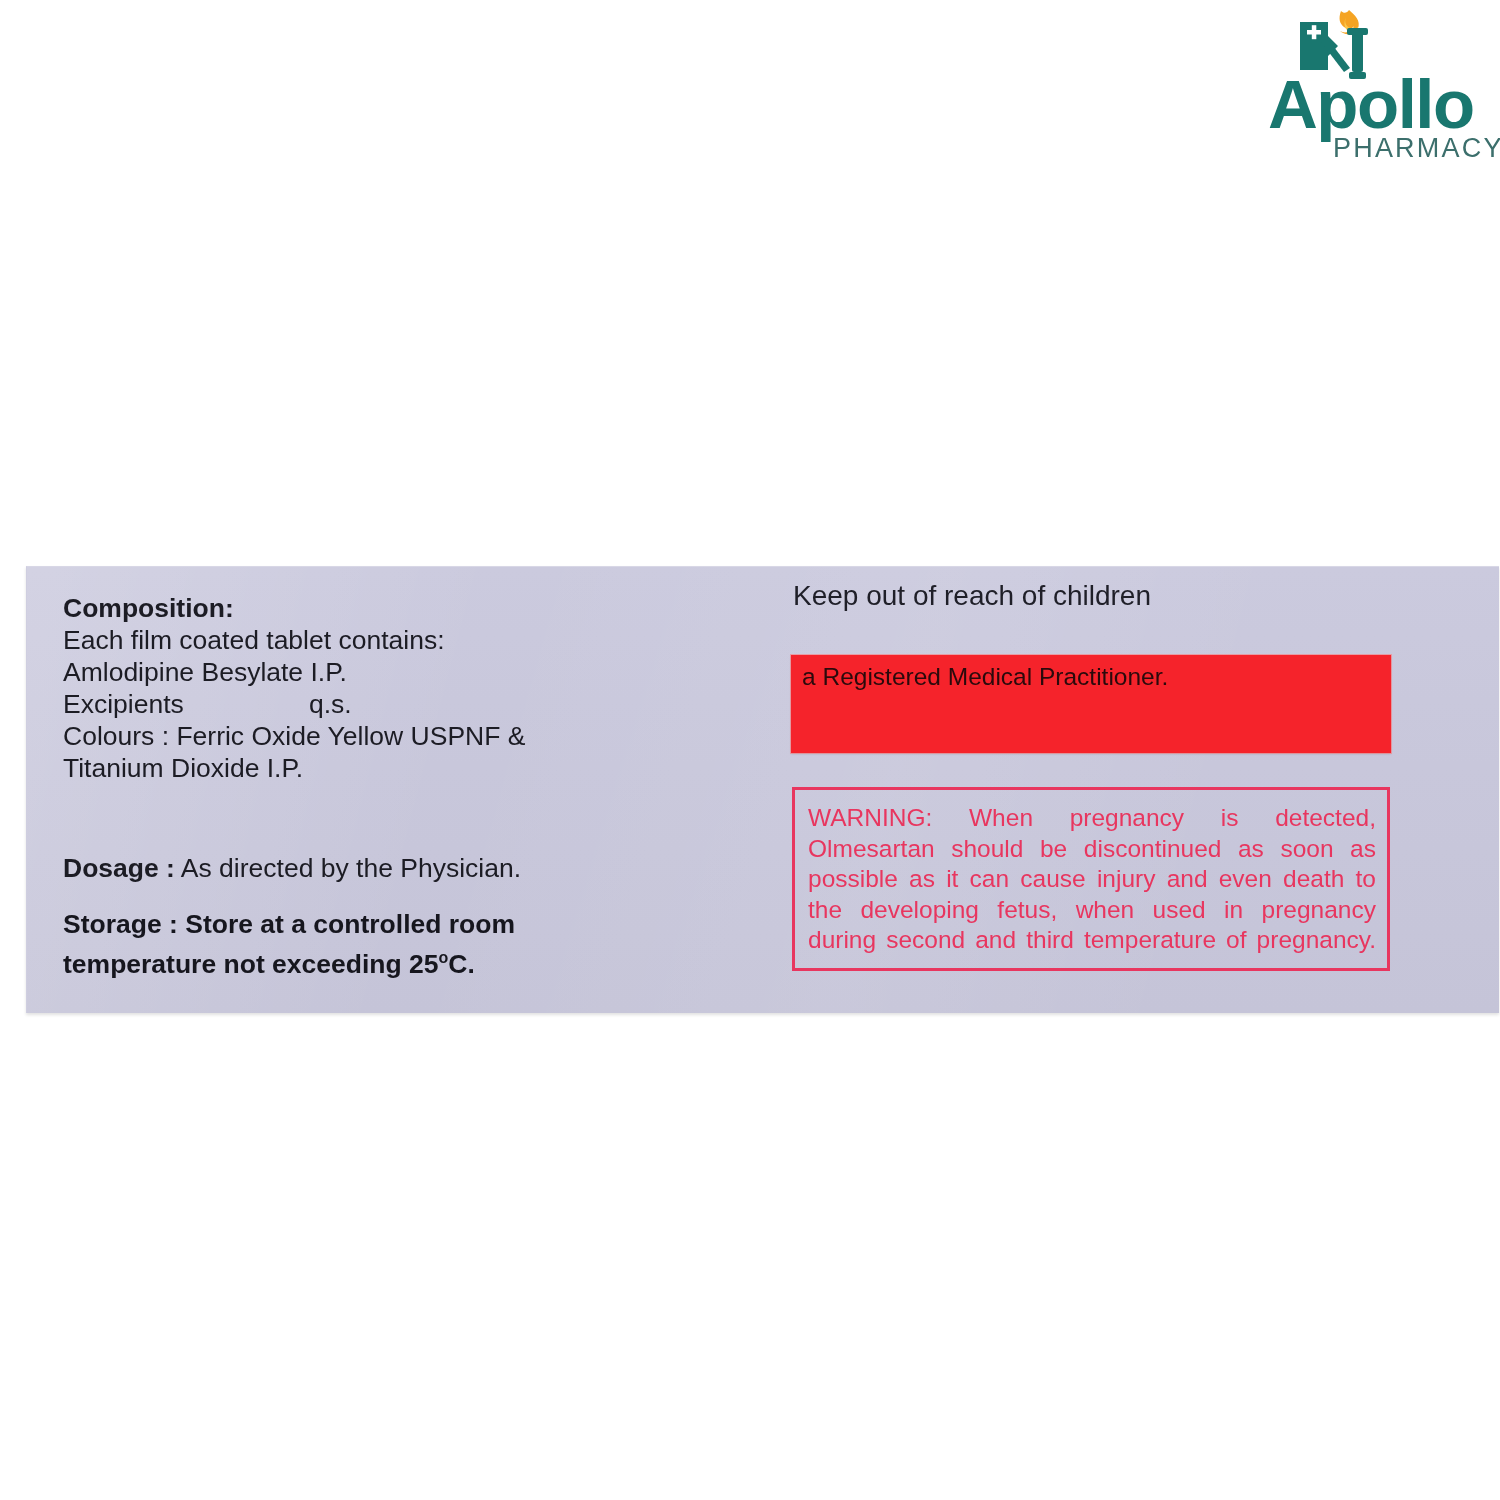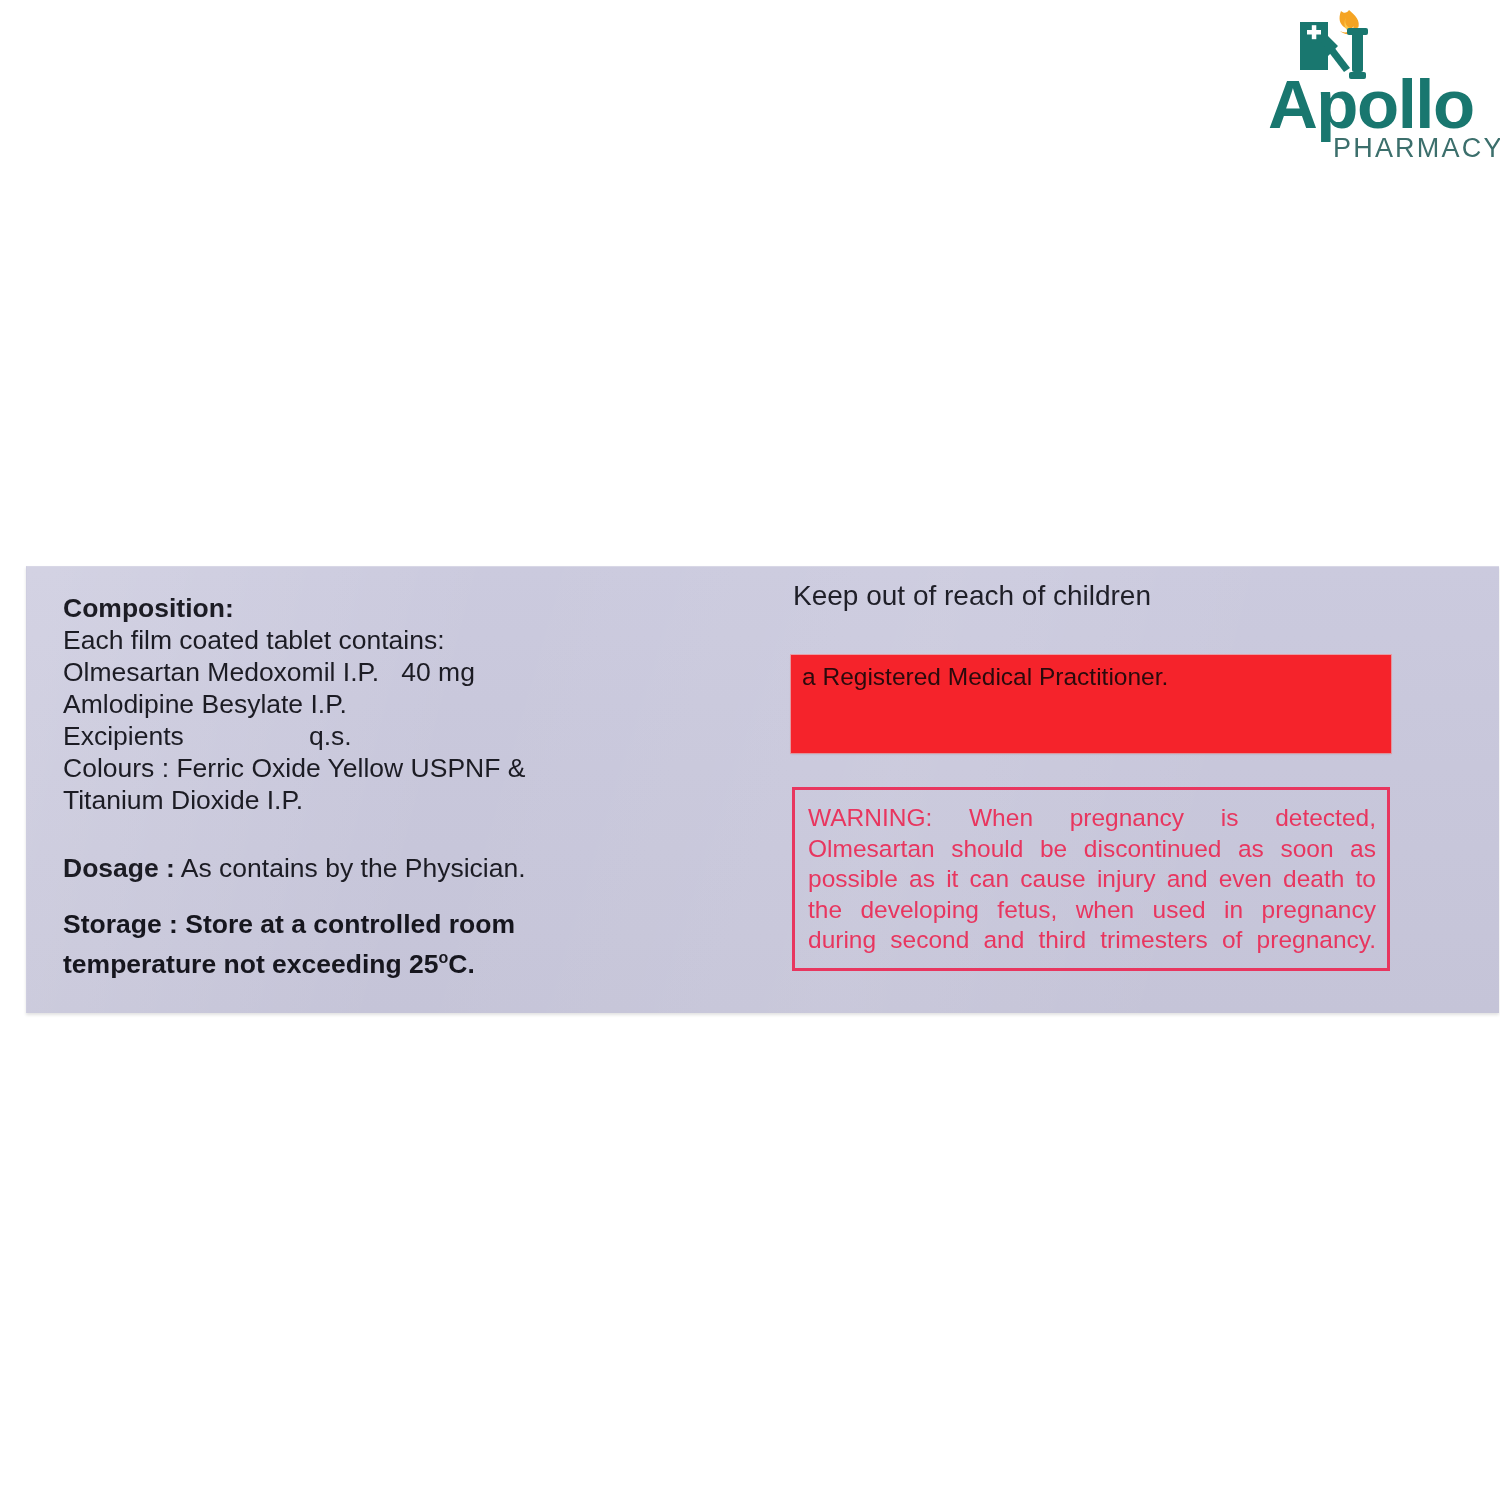--- a/index.html
+++ b/index.html
@@ -192,36 +192,35 @@
   <div id="logo-wordmark">Apollo</div>
   <div id="logo-subword">PHARMACY</div>
 </div>
 
 <div id="carton-panel">
   <div id="panel-sheen"></div>
 
   <div id="composition-block">
     <span class="comp-line comp-heading">Composition:</span>
     <span class="comp-line">Each film coated tablet contains:</span>
-    <span class="comp-line"><span>Olmesartan Medoxomil I.P.</span><span>&nbsp;&nbsp; </span><span>40 mg</span></span>
     <span class="comp-line"><span>Amlodipine Besylate I.P.</span></span>
     <span class="comp-line"><span>Excipients</span><span>&nbsp;&nbsp;&nbsp;&nbsp;&nbsp;&nbsp;&nbsp;&nbsp;&nbsp;&nbsp;&nbsp;&nbsp;&nbsp;&nbsp;&nbsp;&nbsp; </span><span>q.s.</span></span>
     <span class="comp-line">Colours : Ferric Oxide Yellow USPNF &amp;</span>
     <span class="comp-line">Titanium Dioxide I.P.</span>
   </div>
 
-  <div id="dosage-line"><span class="lbl-bold">Dosage :</span><span> </span><span>As contains by the Physician.</span></div>
+  <div id="dosage-line"><span class="lbl-bold">Dosage :</span><span> </span><span>As directed by the Physician.</span></div>
 
   <div id="storage-block"><span>Storage :</span><span> </span><span>Store at a controlled room</span><br><span>temperature not exceeding 25</span><span class="sup">o</span><span>C.</span></div>
 
   <div id="keep-out-line">Keep out of reach of children</div>
 
   <div id="schedule-banner">
     <div id="schedule-banner-text">
       <span class="bl">a Registered Medical Practitioner.</span>
     </div>
   </div>
 
   <div id="pregnancy-warning-box">
-    <div id="pregnancy-warning-text">WARNING: When pregnancy is detected, Olmesartan should be discontinued as soon as possible as it can cause injury and even death to the developing fetus, when used in pregnancy during second and third trimesters of pregnancy.</div>
+    <div id="pregnancy-warning-text">WARNING: When pregnancy is detected, Olmesartan should be discontinued as soon as possible as it can cause injury and even death to the developing fetus, when used in pregnancy during second and third temperature of pregnancy.</div>
   </div>
 
 </div>
 
 </body></html>

